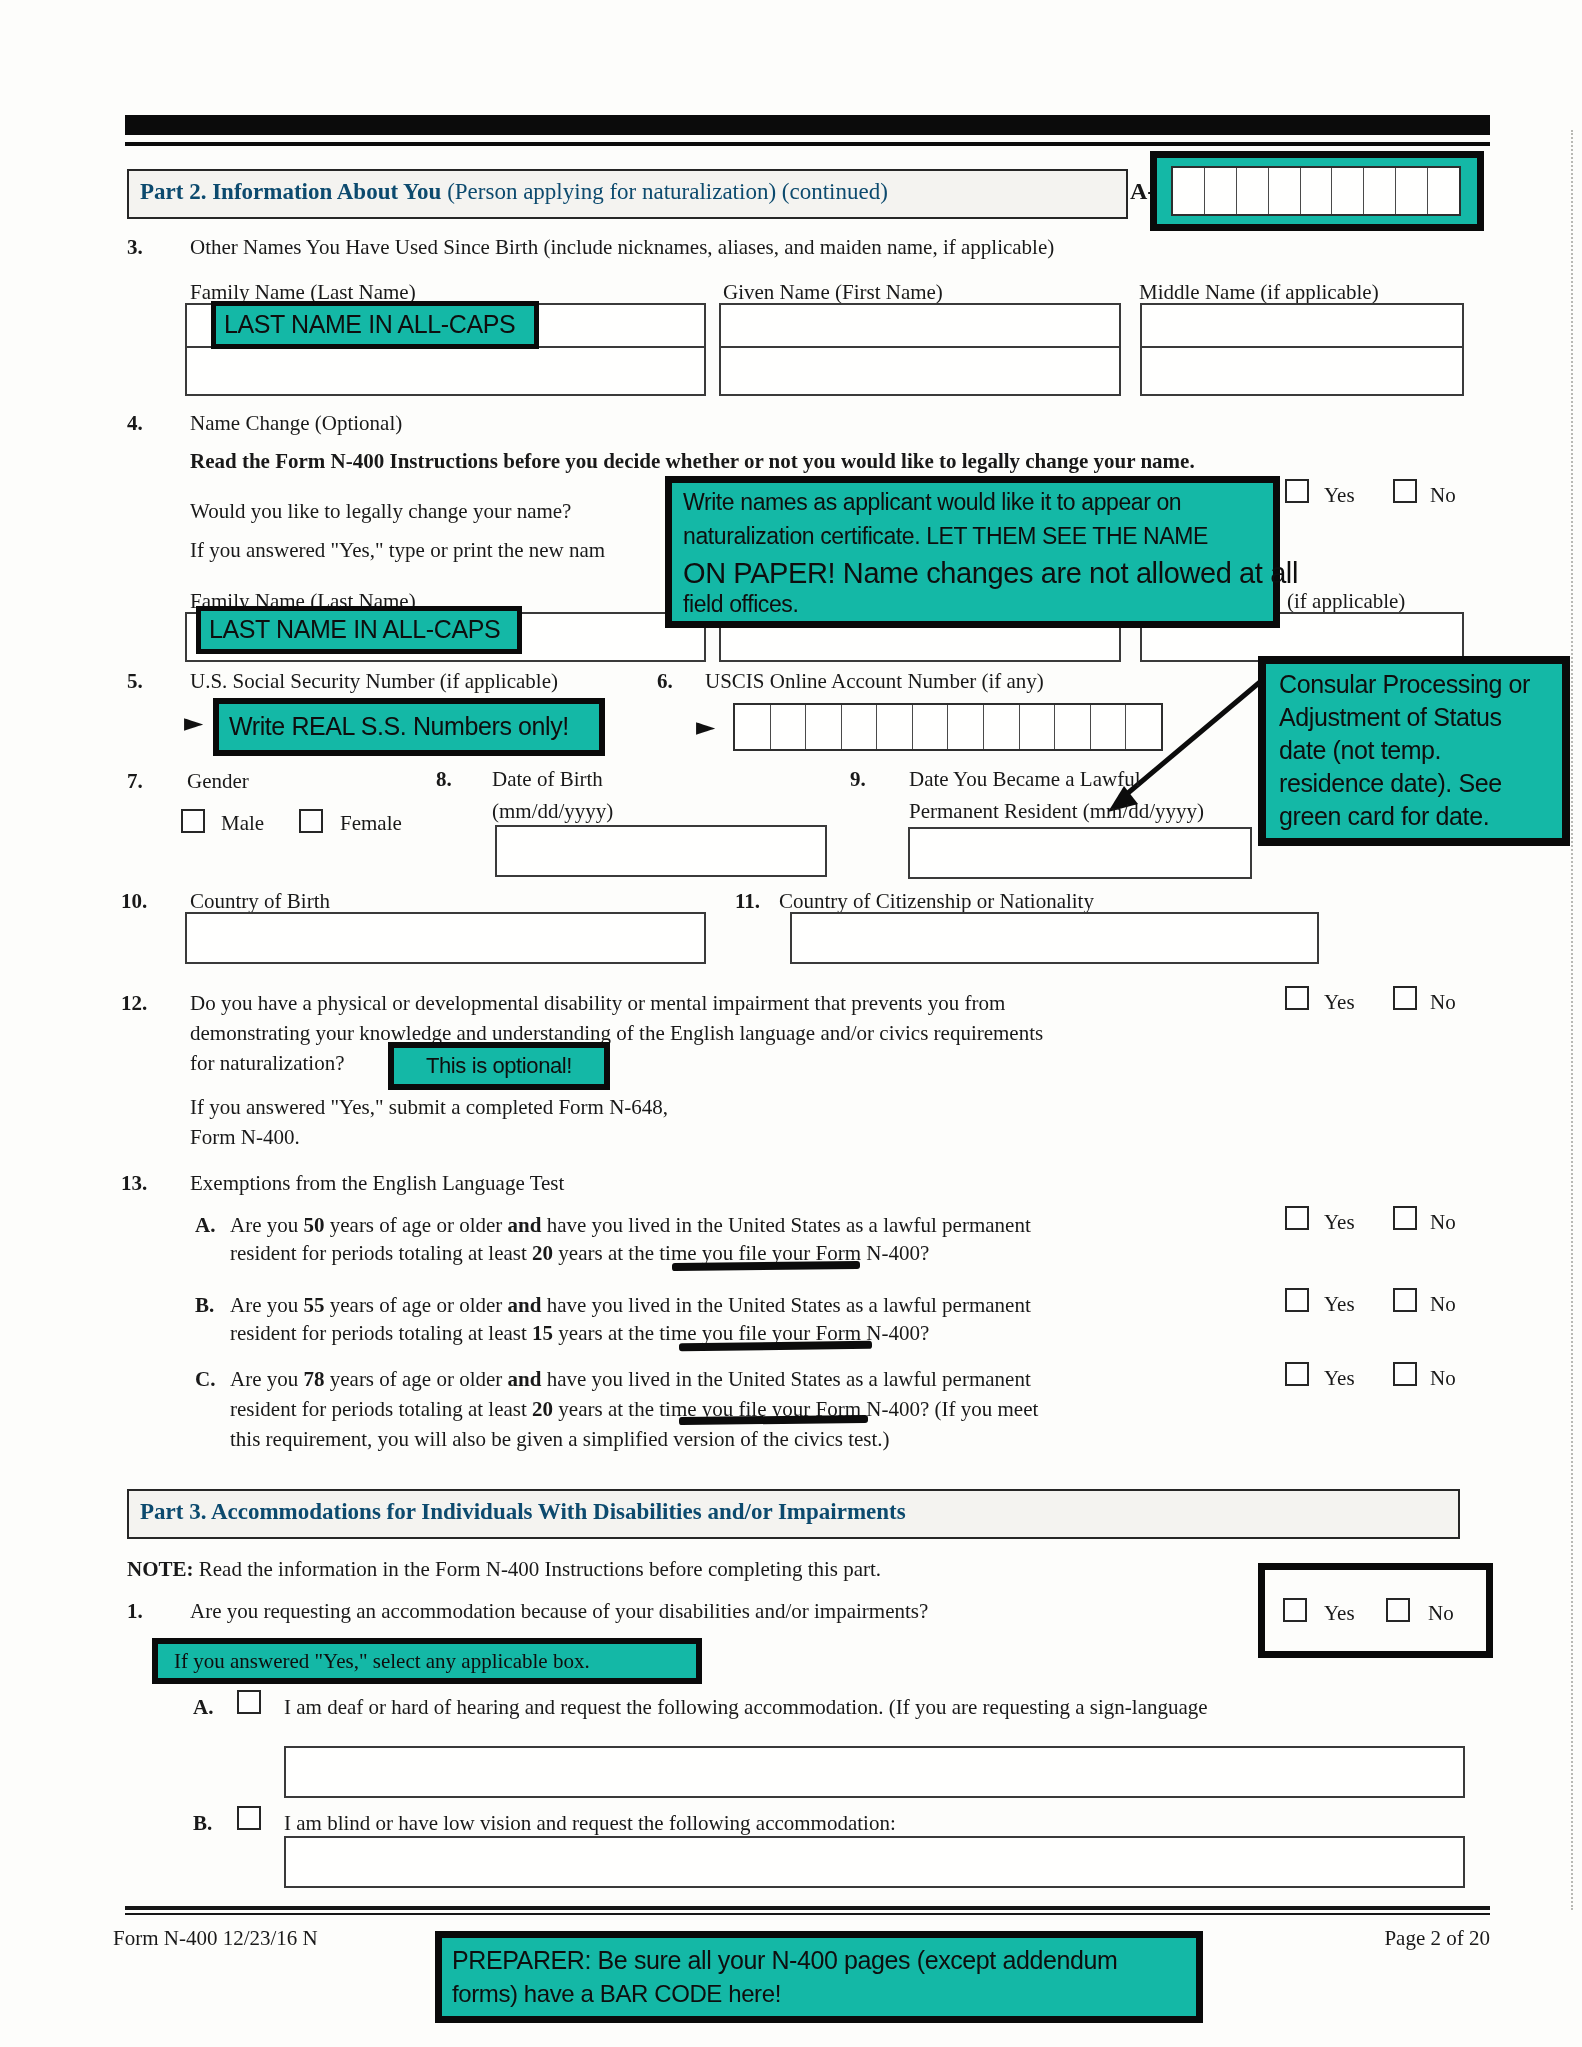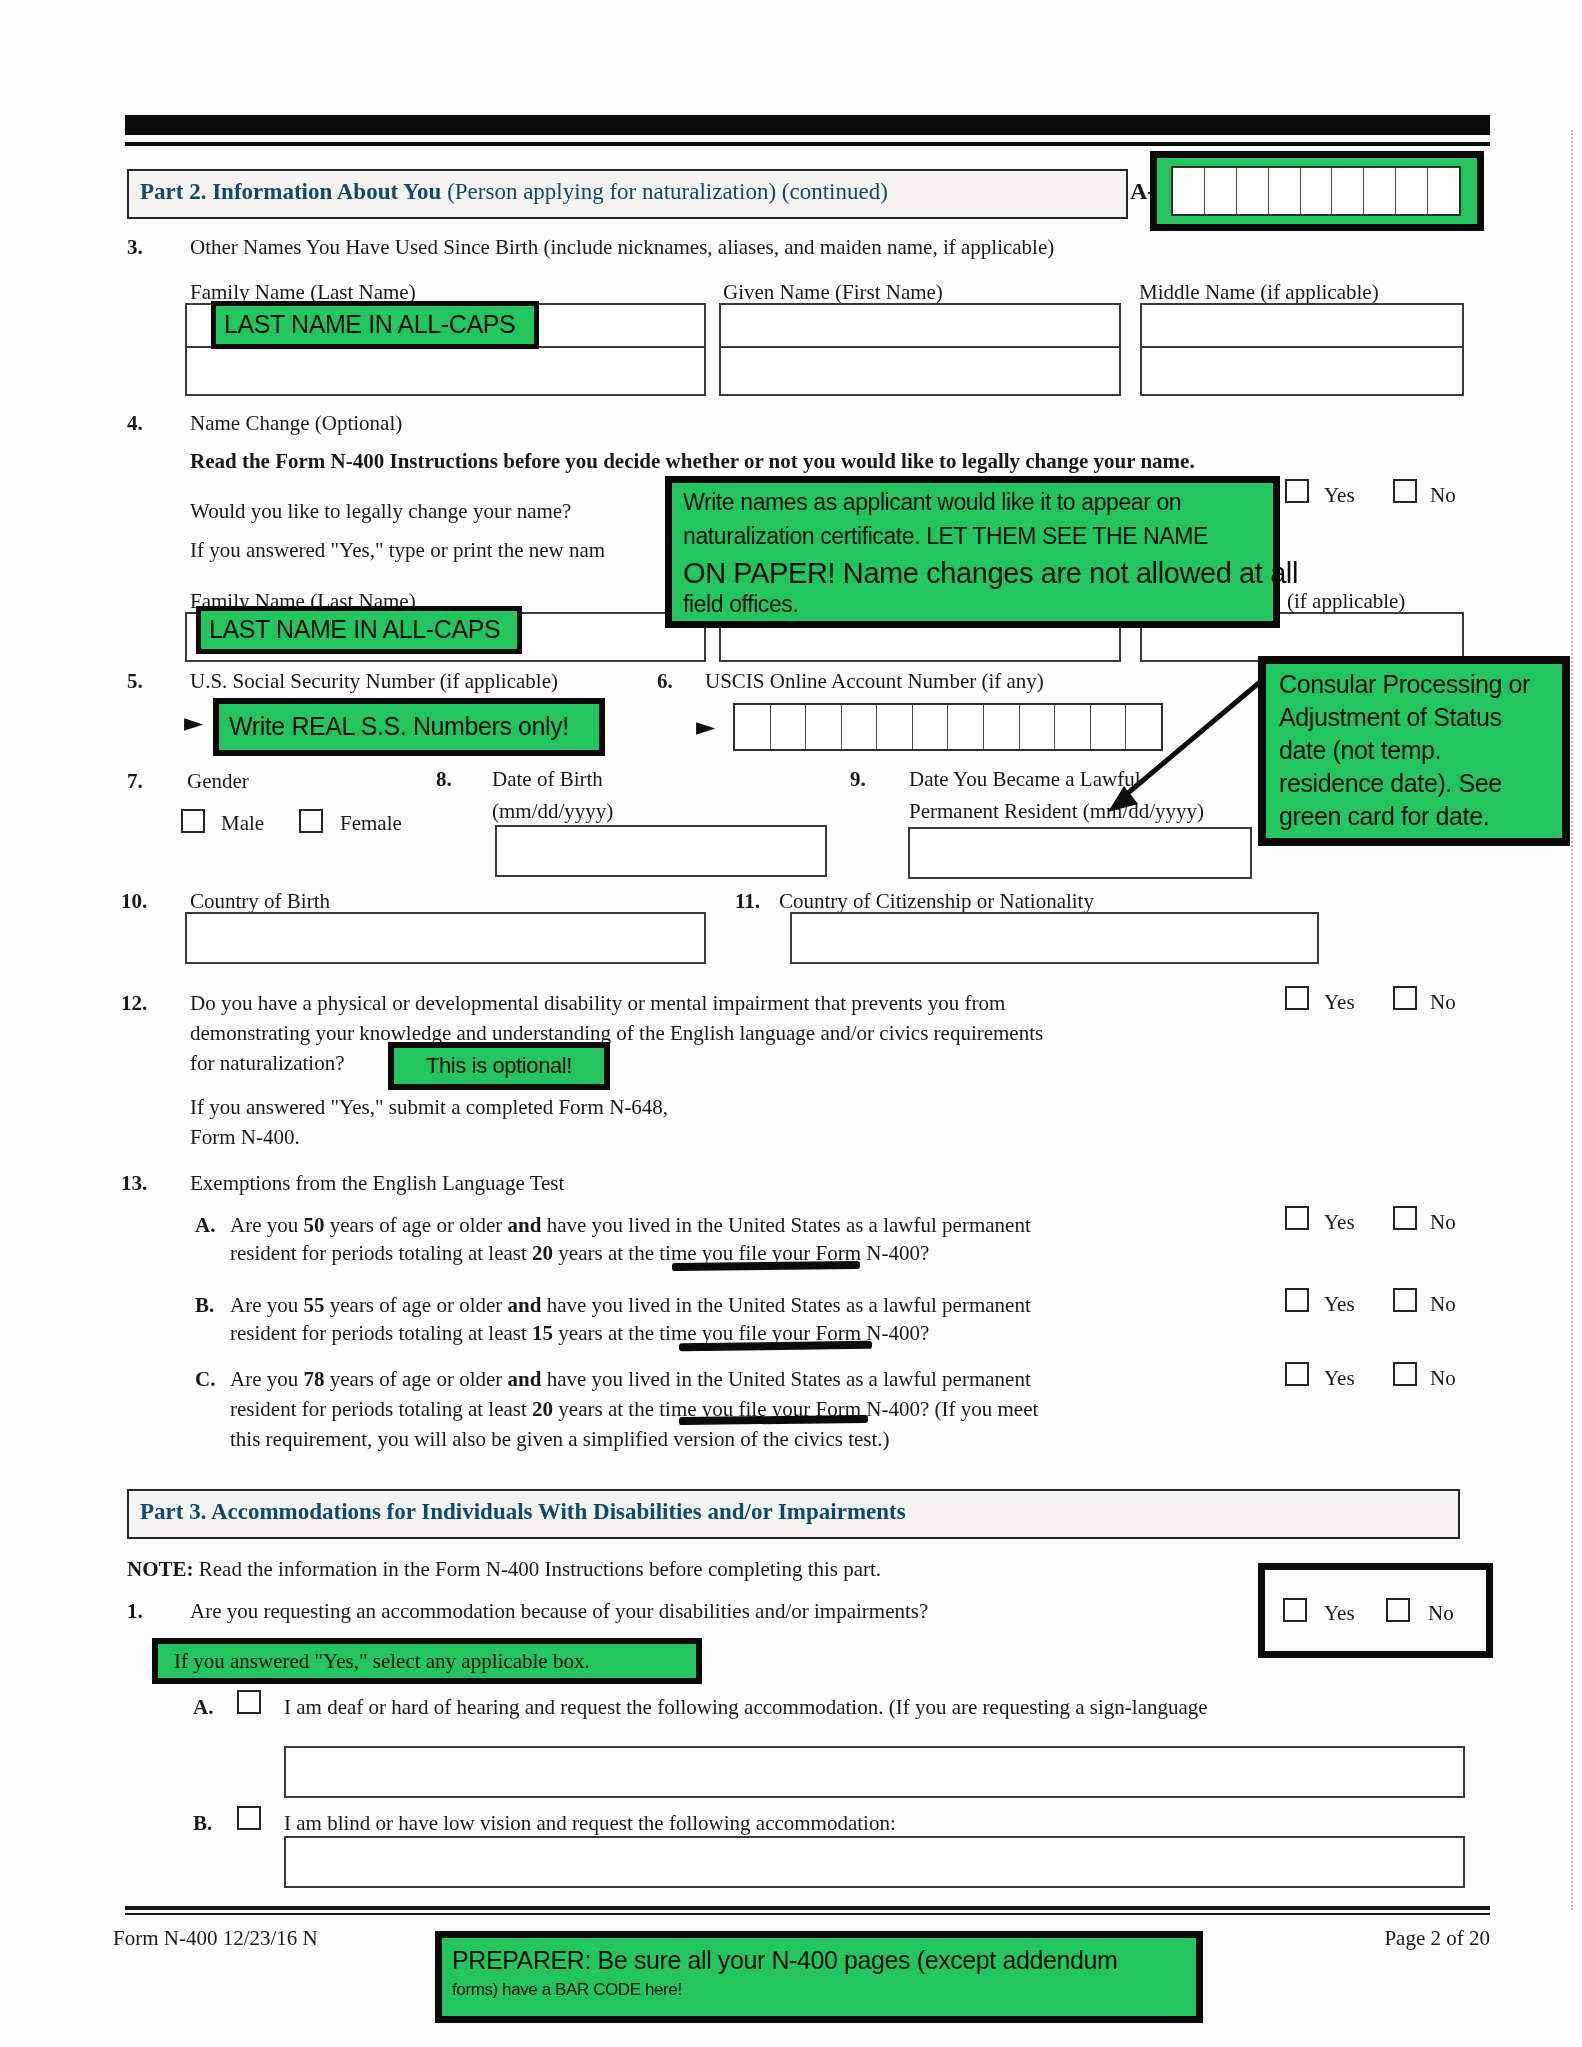--- a/index.html
+++ b/index.html
@@ -10,21 +10,21 @@
   }
   .t{position:absolute;font:21px/26px "Liberation Serif",serif;color:#191919;white-space:nowrap;}
   .t b{font-weight:bold;}
   .num{font-weight:bold;}
   .bar{position:absolute;background:#0b0b0b;}
   .hdrbox{position:absolute;border:2px solid #262626;background:#f4f3f0;}
   .hdrtext{position:absolute;font:23px/44px "Liberation Serif",serif;white-space:nowrap;color:#0c4a6e;}
   .hdrtext .bold{font-weight:bold;}
   .fbox{position:absolute;border:2px solid #3a3a3a;background:#fffffe;}
   .cb{position:absolute;width:24px;height:24px;border:2px solid #262626;background:#fefefe;box-sizing:border-box;}
-  .ann{position:absolute;background:#22c55e;border:6px solid #0a0a0a;font-family:"Liberation Sans",sans-serif;color:#0e0e0e;letter-spacing:-0.4px;box-sizing:border-box;}
+  .ann{position:absolute;background:#14b8a6;border:6px solid #0a0a0a;font-family:"Liberation Sans",sans-serif;color:#0e0e0e;letter-spacing:-0.4px;box-sizing:border-box;}
   .annline{position:absolute;white-space:nowrap;}
   .comb{position:absolute;border:2px solid #2e2e2e;background:#fffffe;display:flex;box-sizing:border-box;}
   .comb .cell{flex:1;border-right:1px solid #4a4a4a;}
   .comb .cell:last-child{border-right:none;}
   .tri{position:absolute;font-size:25px;line-height:25px;color:#111;font-family:"DejaVu Sans",sans-serif;}
   .ul{position:absolute;background:#0c0c0c;height:8px;border-radius:3px;transform:rotate(-0.7deg);}
   .ynlabel{position:absolute;font:21px/26px "Liberation Serif",serif;color:#191919;}
   .overlay{position:absolute;left:0;top:0;pointer-events:none;}
   .scanline{position:absolute;border-left:2px dotted #b9b9b4;}
   .divider1{position:absolute;background:#161616;}
@@ -218,16 +218,16 @@
   <div class="cb" style="left:237px;top:1806px;"></div>
   <div class="t" style="left:284px;top:1810px;">I am blind or have low vision and request the following accommodation:</div>
   <div class="fbox" style="left:284px;top:1836px;width:1177px;height:48px;"></div>
 
   <div class="divider1" style="left:125px;top:1906px;width:1365px;height:4px;"></div>
   <div class="divider1" style="left:125px;top:1913px;width:1365px;height:2px;"></div>
   <div class="t" style="left:113px;top:1925px;">Form N-400   12/23/16   N</div>
   <div class="t" style="left:1350px;top:1925px;width:140px;text-align:right;">Page 2 of 20</div>
   <div class="ann" style="left:435px;top:1931px;width:768px;height:92px;border-width:7px;">
     <div class="annline" style="left:10px;top:8px;font-size:25px;">PREPARER: Be sure all your N-400 pages (except addendum</div>
-    <div class="annline" style="left:10px;top:42px;font-size:17px;">forms) have a BAR CODE here!</div>
+    <div class="annline" style="left:10px;top:42px;font-size:24px;">forms) have a BAR CODE here!</div>
   </div>
 
 </div>
 
 </body></html>

